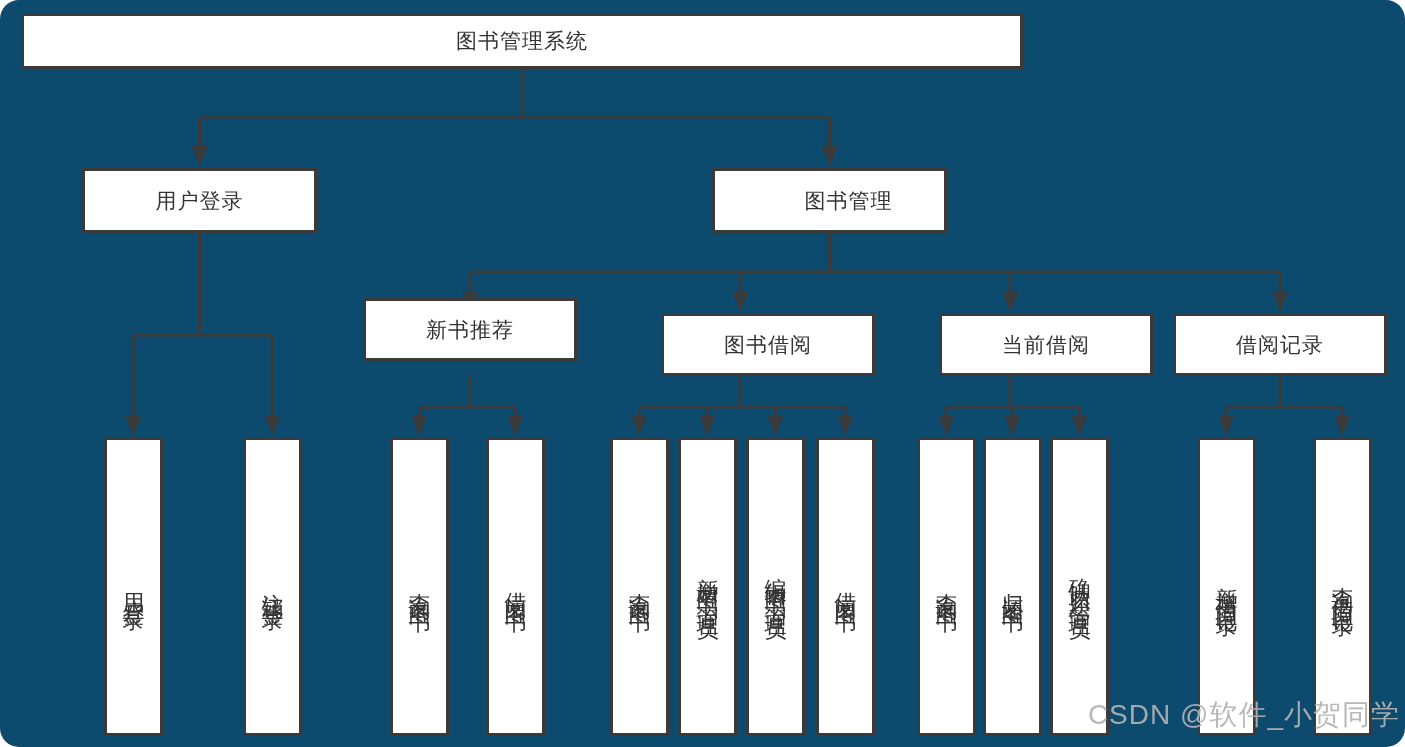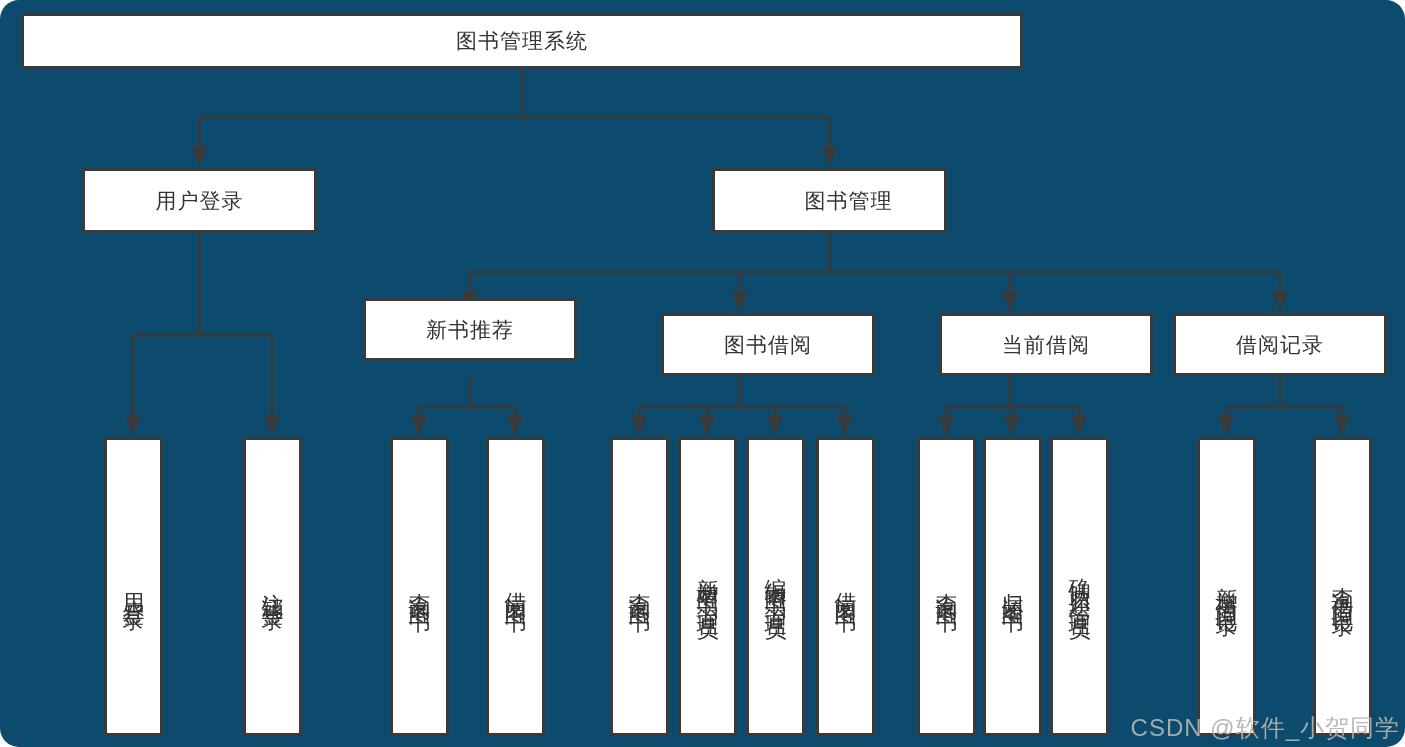--- a/index.html
+++ b/index.html
@@ -5,21 +5,21 @@
   html,body{margin:0;padding:0;background:#ffffff;}
   body{font-family:"Liberation Sans","DejaVu Sans",sans-serif;}
   #stage{position:relative;width:1405px;height:747px;background:#0c4a6e;overflow:hidden;border-radius:19px;}
   #wires{position:absolute;left:0;top:0;width:1405px;height:747px;z-index:0;}
   .node{position:absolute;box-sizing:border-box;border:3px solid #3a3a3a;background:#ffffff;
         color:#333333;display:flex;align-items:center;justify-content:center;z-index:1;}
   .h-node{font-size:21px;letter-spacing:1px;}
   .v-node{font-size:22px;}
   .v-node .vtxt{writing-mode:vertical-rl;letter-spacing:6px;line-height:1;}
   .h-node .htxt{white-space:nowrap;}
-  #watermark{position:absolute;top:712px;right:5px;z-index:5;font-size:24px;
+  #watermark{position:absolute;top:696px;right:5px;z-index:5;font-size:28px;
              color:rgba(178,178,178,0.92);letter-spacing:1px;white-space:nowrap;}
 </style>
 </head>
 <body>
 
 <div id="stage">
 
   <svg id="wires" viewBox="0 0 1405 747" xmlns="http://www.w3.org/2000/svg">
     <g stroke="#3a3a3a" stroke-width="3" fill="none">
 

